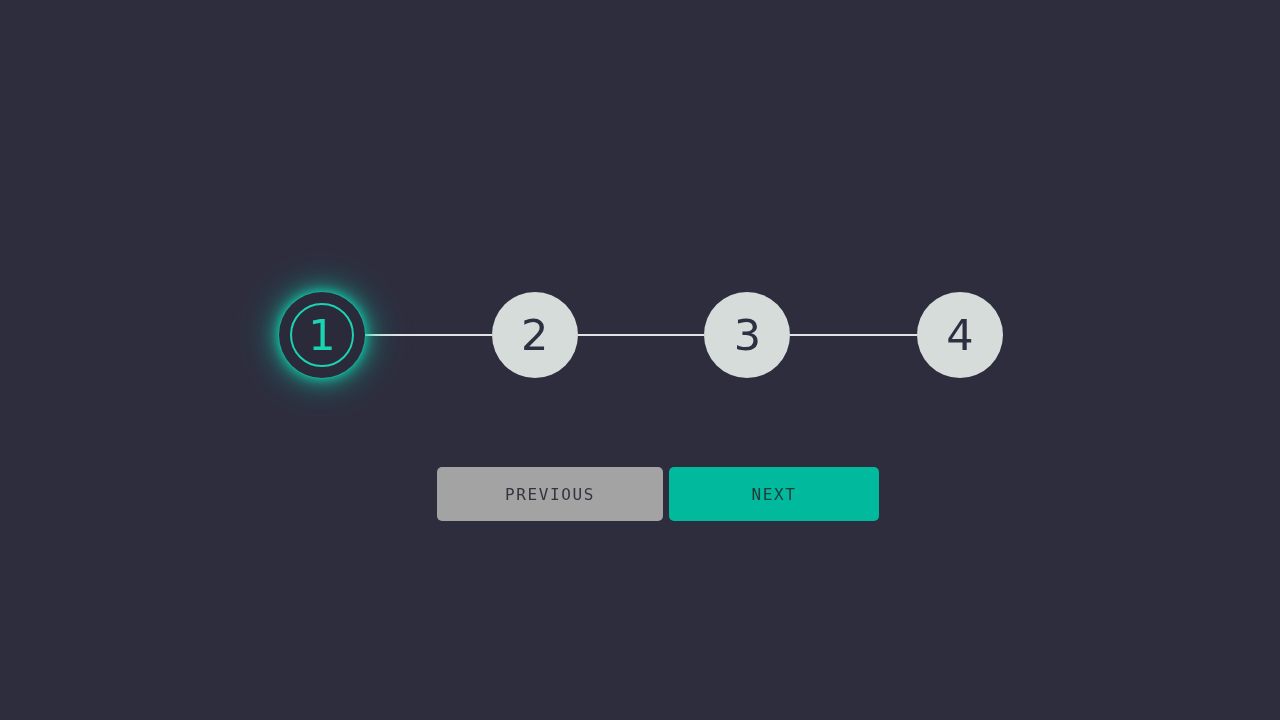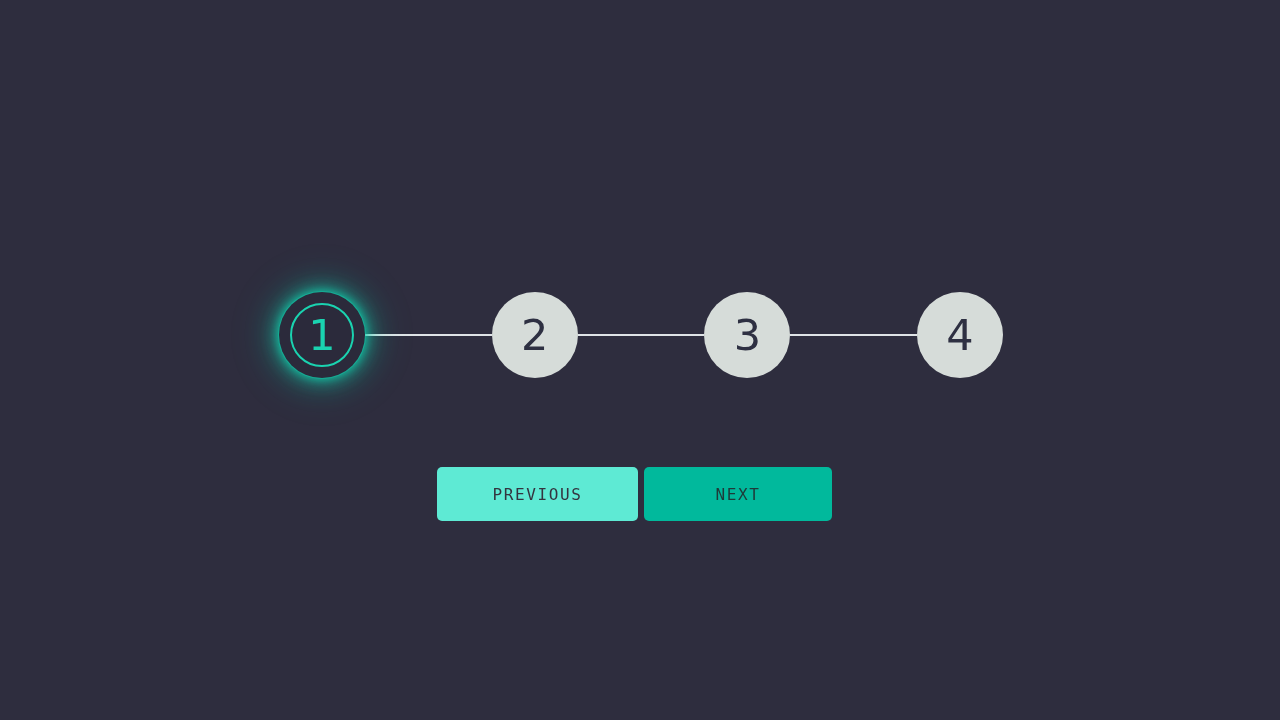--- a/index.html
+++ b/index.html
@@ -122,27 +122,27 @@
     letter-spacing: 1.6px;
     cursor: pointer;
     display: flex;
     align-items: center;
     justify-content: center;
     padding: 0;
     box-sizing: border-box;
   }
 
   .btn-previous {
-    width: 201px;
-    background: #5eead4;
+    width: 226px;
+    background: #a3a3a3;
     color: #34343f;
   }
 
   .btn-next {
-    width: 188px;
+    width: 210px;
     margin-left: 6px;
     background: #01b99c;
     color: #1f3a39;
   }
 </style>
 </head>
 <body>
 
 <div id="app">
 

